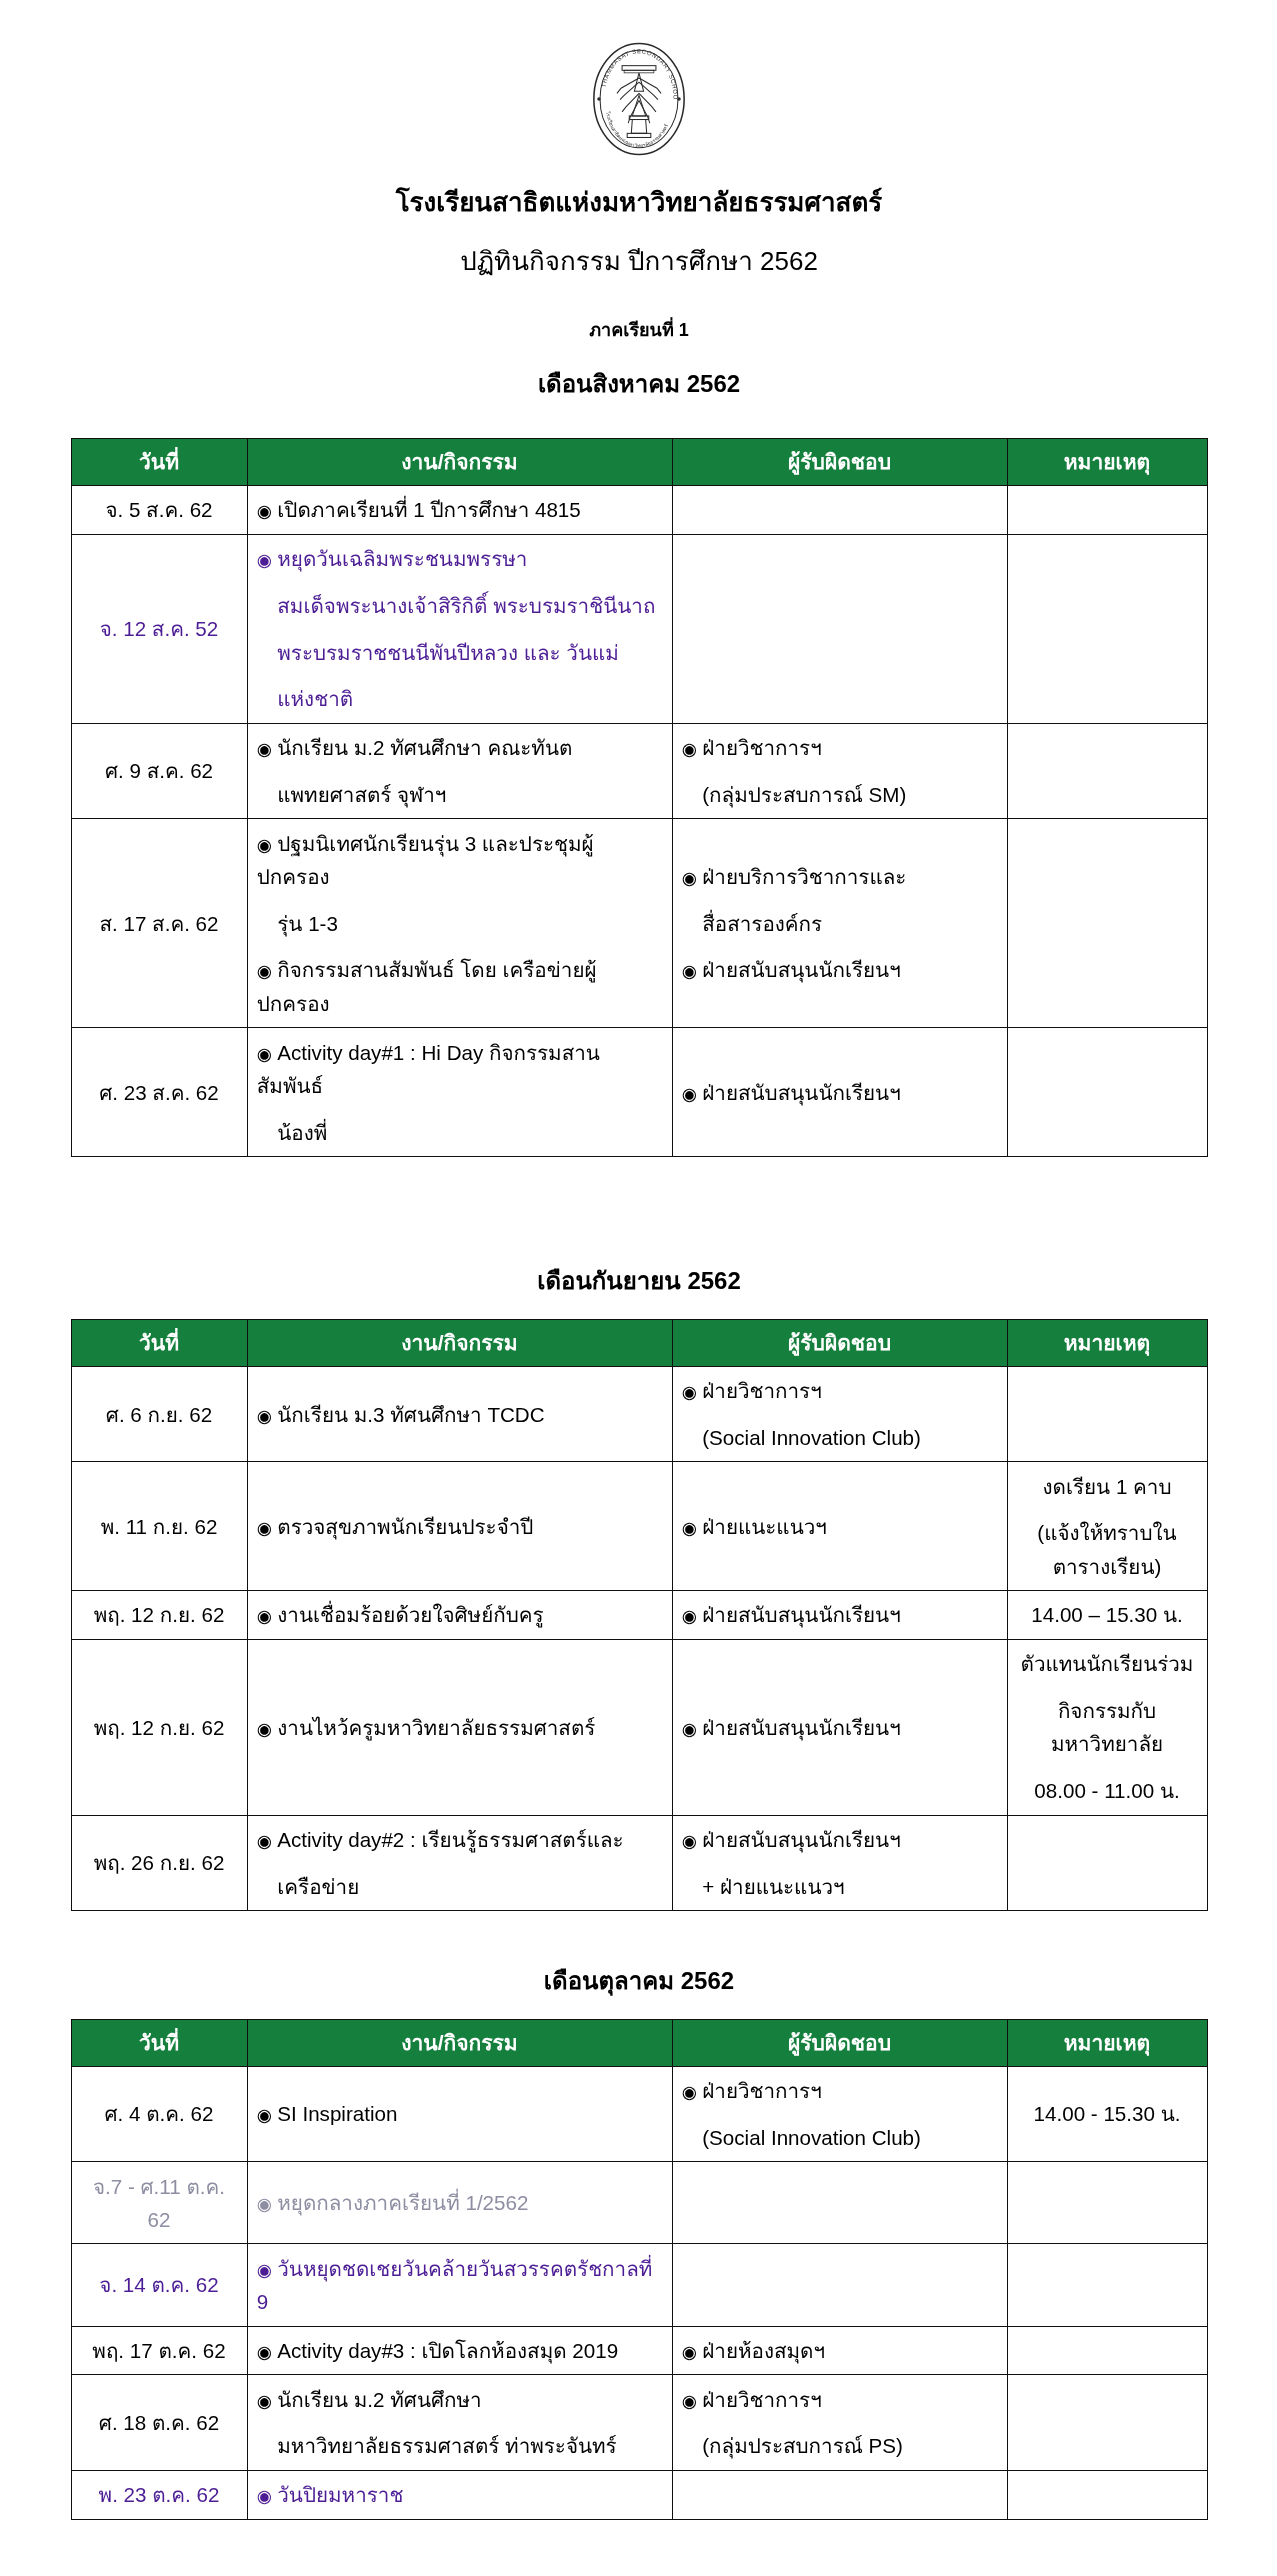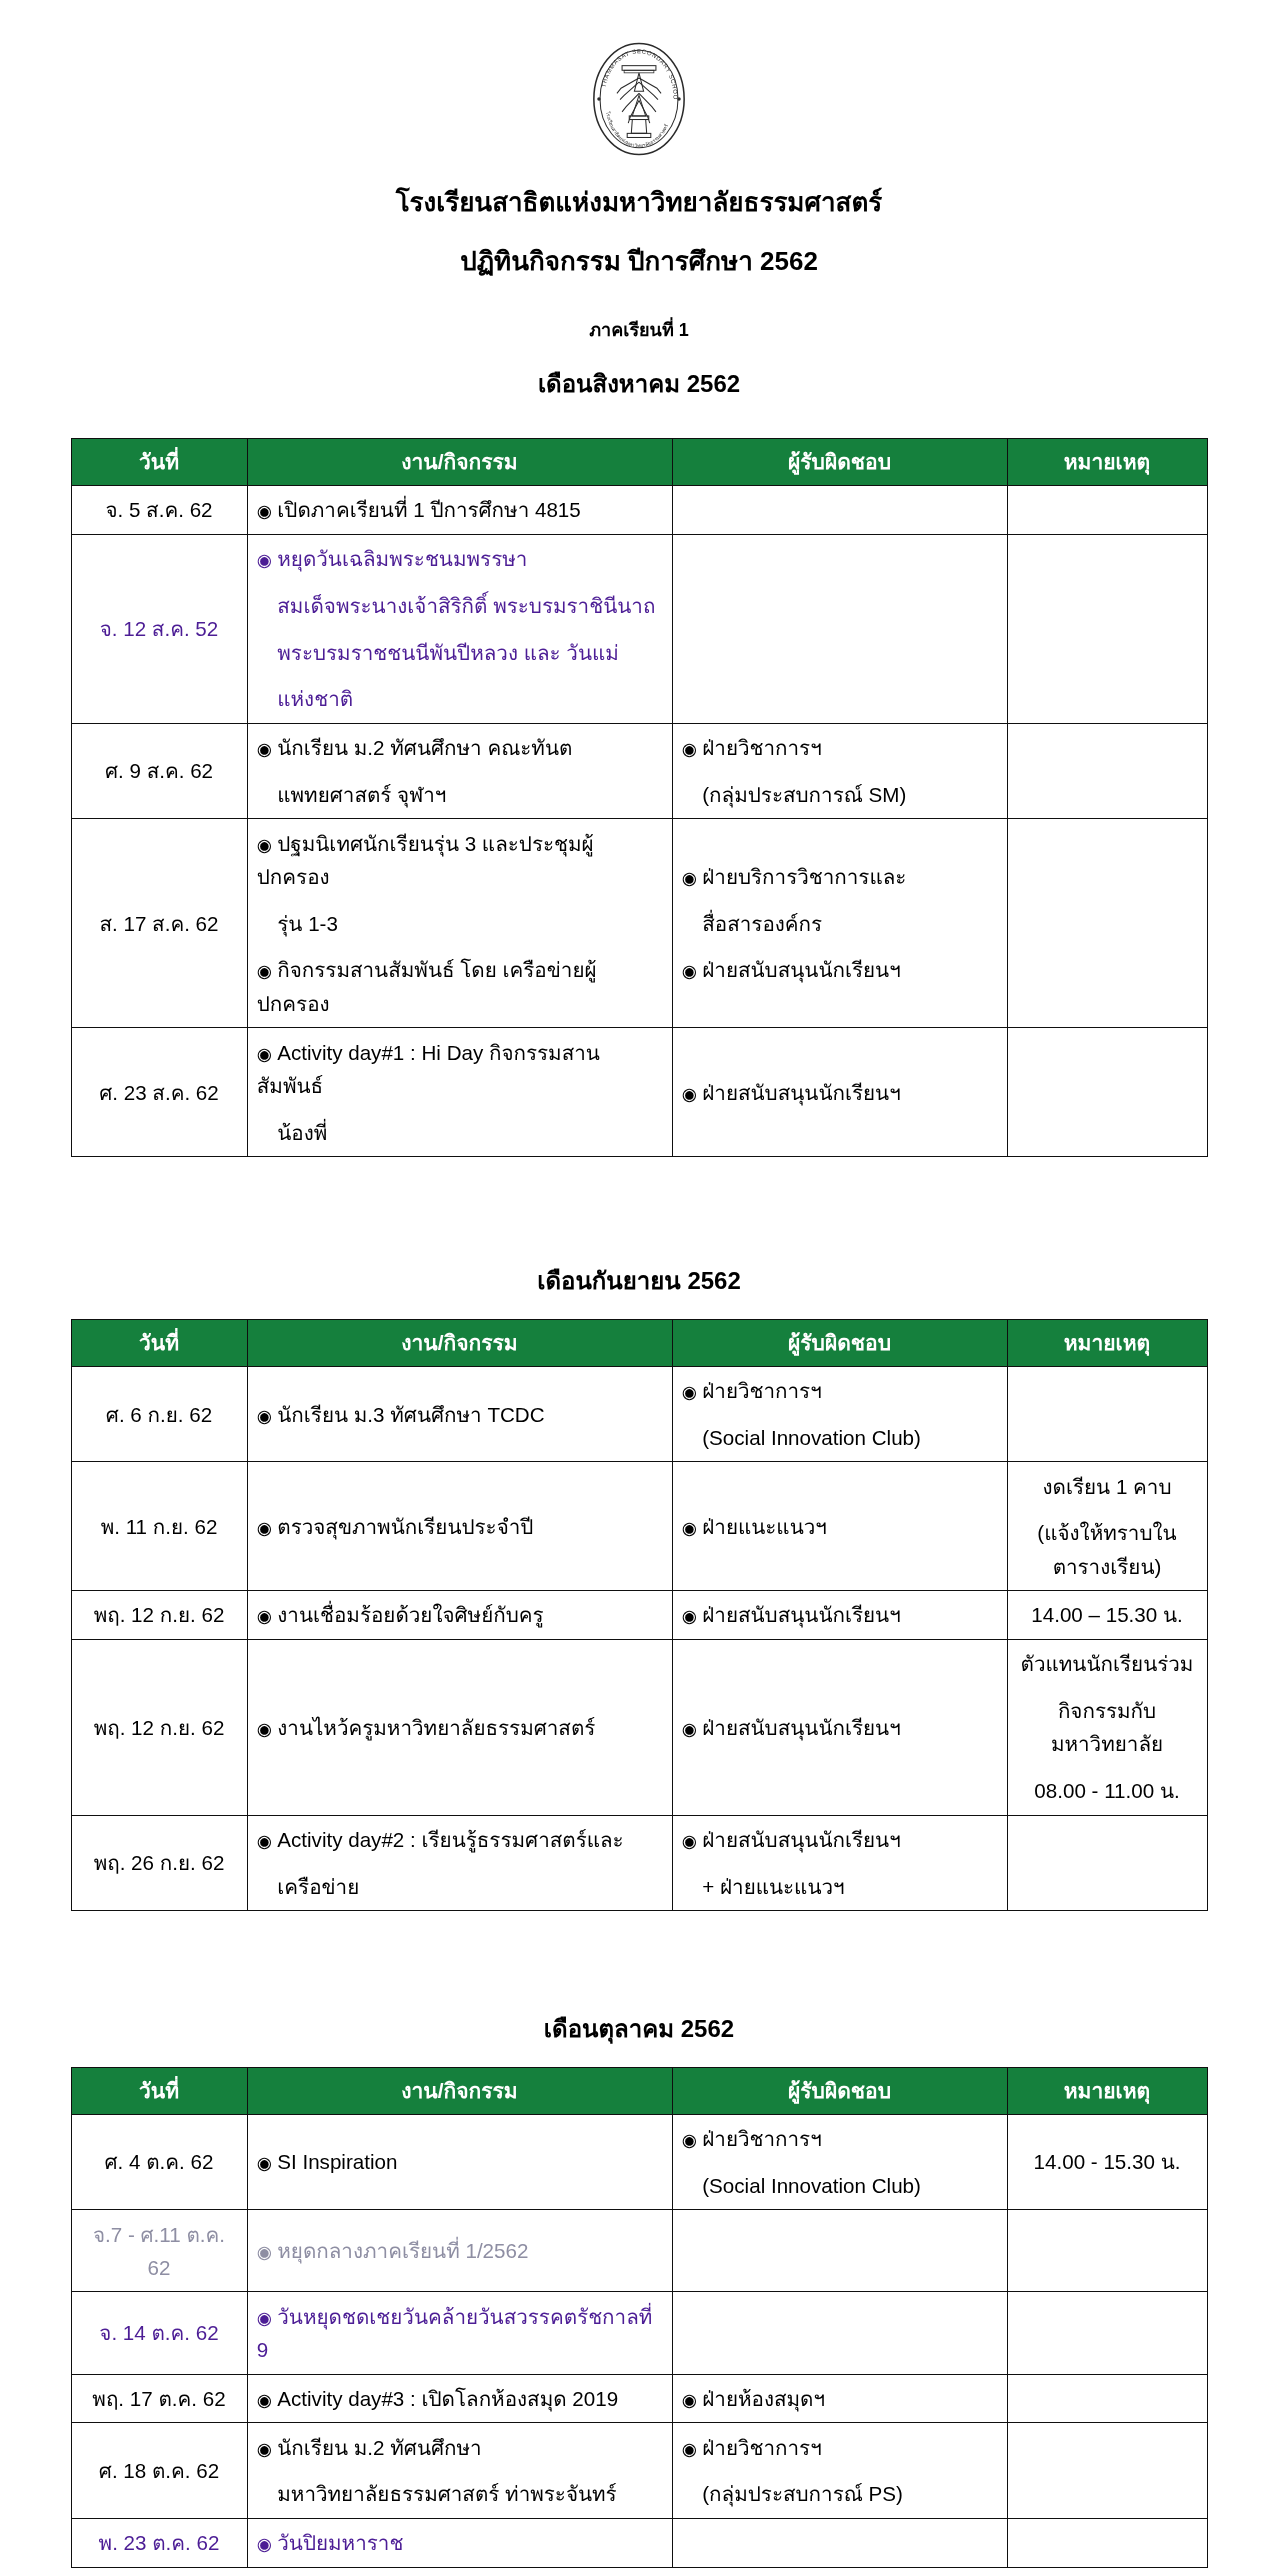--- a/index.html
+++ b/index.html
@@ -37,40 +37,40 @@
   .school-name {
     margin-top: 29px;
     font-size: 26px;
     font-weight: bold;
     letter-spacing: 0px;
     line-height: 1.2;
   }
   .calendar-title {
     margin-top: 28px;
     font-size: 26px;
-    font-weight: bold;
+    font-weight: normal;
     line-height: 1.2;
   }
   .term-title {
     margin-top: 38px;
     font-size: 18px;
     font-weight: bold;
   }
 
   
   .month-block { width: 1278px; }
   .month-title {
     text-align: center;
     font-size: 24px;
     font-weight: bold;
     line-height: 1.2;
   }
   .month-title.m-aug  { margin-top: 26px; margin-bottom: 39px; }
   .month-title.m-sep  { margin-top: 110px; margin-bottom: 23px; }
-  .month-title.m-oct  { margin-top: 104px; margin-bottom: 23px; }
+  .month-title.m-oct  { margin-top: 56px; margin-bottom: 23px; }
 
   table.cal {
     border-collapse: collapse;
     margin: 0 auto;
     table-layout: fixed;
     border: 1.5px solid #0f0f0f;
   }
   table.cal td, table.cal th {
     border: 1.5px solid #0f0f0f;
     vertical-align: middle;

